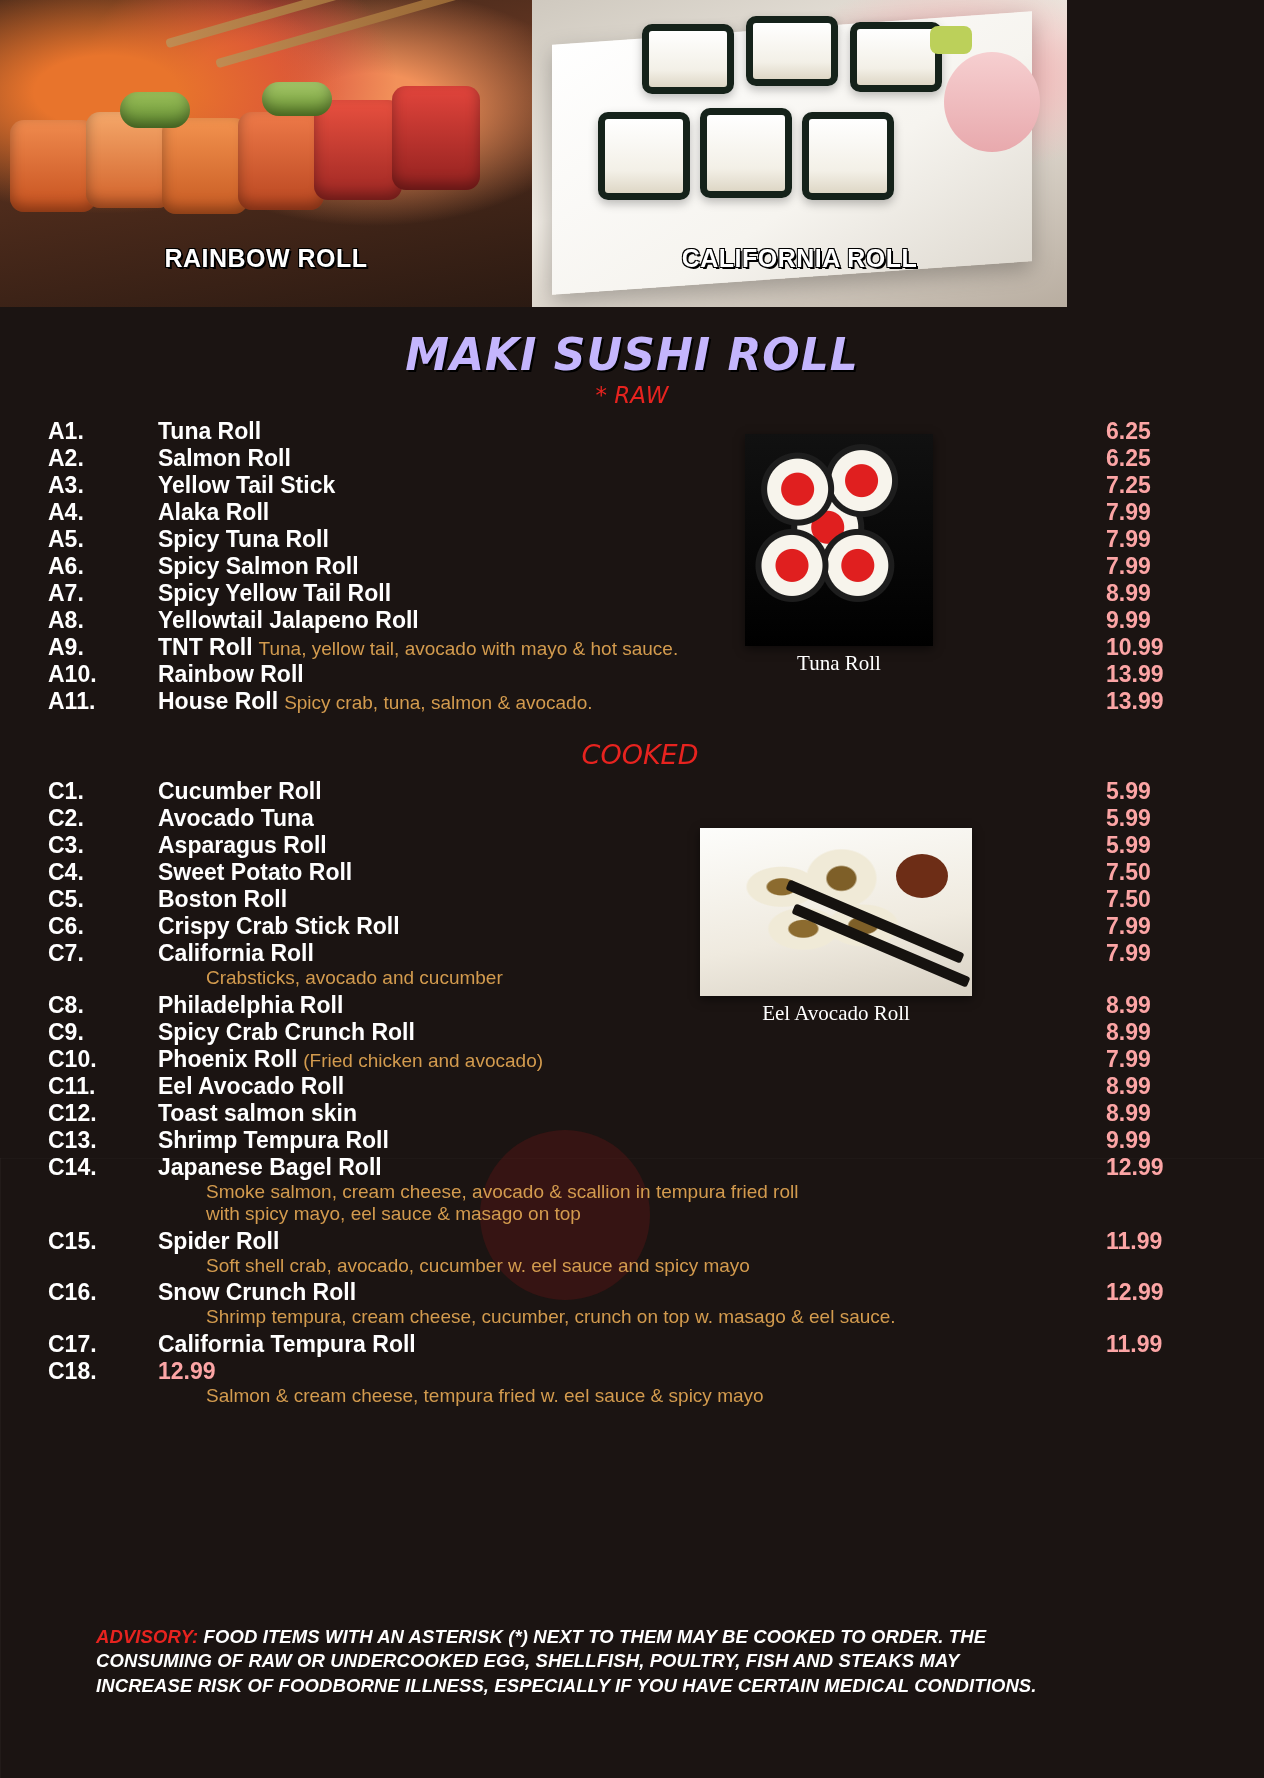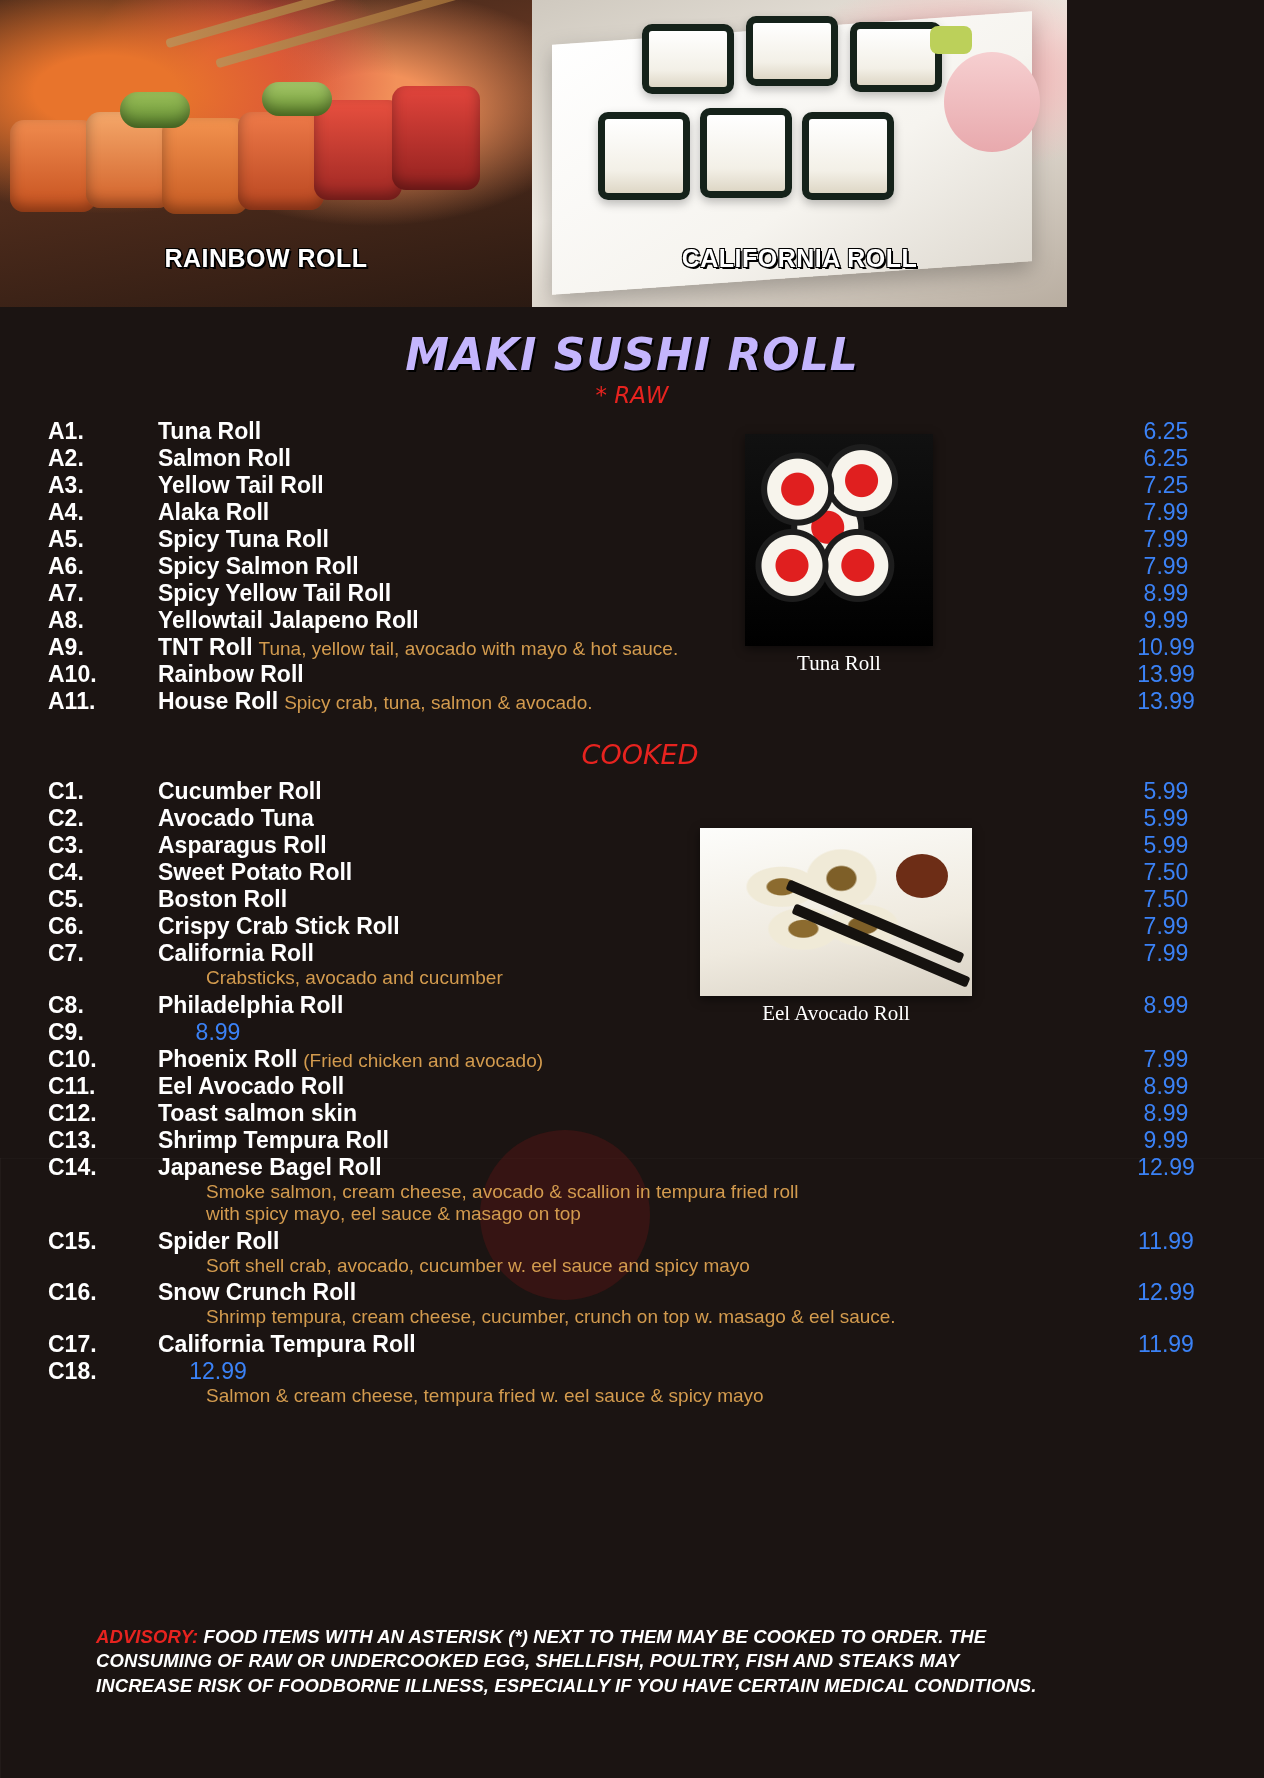--- a/index.html
+++ b/index.html
@@ -105,22 +105,22 @@
     margin-bottom:4px;
   }
   .code {
     width:110px; flex:0 0 110px;
     font-size:23px; font-weight:bold; color:#ffffff;
   }
   .namewrap { flex:1 1 auto; }
   .name { font-size:23px; font-weight:bold; color:#ffffff; }
   .desc-inline { font-size:19px; color:#d39b4e; font-weight:normal; margin-left:6px; }
   .price {
-    flex:0 0 120px; text-align:center;
-    font-size:23px; font-weight:normal; color:#3b82f6;
+    flex:0 0 120px; text-align:left;
+    font-size:23px; font-weight:bold; color:#fca5a5;
   }
   .desc-line {
     font-size:19px; color:#d39b4e;
     margin:1px 0 5px 158px;
     line-height:1.15;
   }
   .row.tight { margin-bottom:2px; }
 
   
   .inline-photo { position:absolute; }
@@ -213,21 +213,21 @@
     <span class="namewrap"><span class="name">Tuna Roll</span></span>
     <span class="price">6.25</span>
   </div>
   <div class="row">
     <span class="code">A2.</span>
     <span class="namewrap"><span class="name">Salmon Roll</span></span>
     <span class="price">6.25</span>
   </div>
   <div class="row">
     <span class="code">A3.</span>
-    <span class="namewrap"><span class="name">Yellow Tail Roll</span></span>
+    <span class="namewrap"><span class="name">Yellow Tail Stick</span></span>
     <span class="price">7.25</span>
   </div>
   <div class="row">
     <span class="code">A4.</span>
     <span class="namewrap"><span class="name">Alaka Roll</span></span>
     <span class="price">7.99</span>
   </div>
   <div class="row">
     <span class="code">A5.</span>
     <span class="namewrap"><span class="name">Spicy Tuna Roll</span></span>
@@ -315,20 +315,21 @@
   </div>
   <div class="desc-line">Crabsticks, avocado and cucumber</div>
 
   <div class="row">
     <span class="code">C8.</span>
     <span class="namewrap"><span class="name">Philadelphia Roll</span></span>
     <span class="price">8.99</span>
   </div>
   <div class="row">
     <span class="code">C9.</span>
+    <span class="namewrap"><span class="name">Spicy Crab Crunch Roll</span></span>
     <span class="price">8.99</span>
   </div>
   <div class="row">
     <span class="code">C10.</span>
     <span class="namewrap"><span class="name">Phoenix Roll</span><span class="desc-inline">(Fried chicken and avocado)</span></span>
     <span class="price">7.99</span>
   </div>
   <div class="row">
     <span class="code">C11.</span>
     <span class="namewrap"><span class="name">Eel Avocado Roll</span></span>

